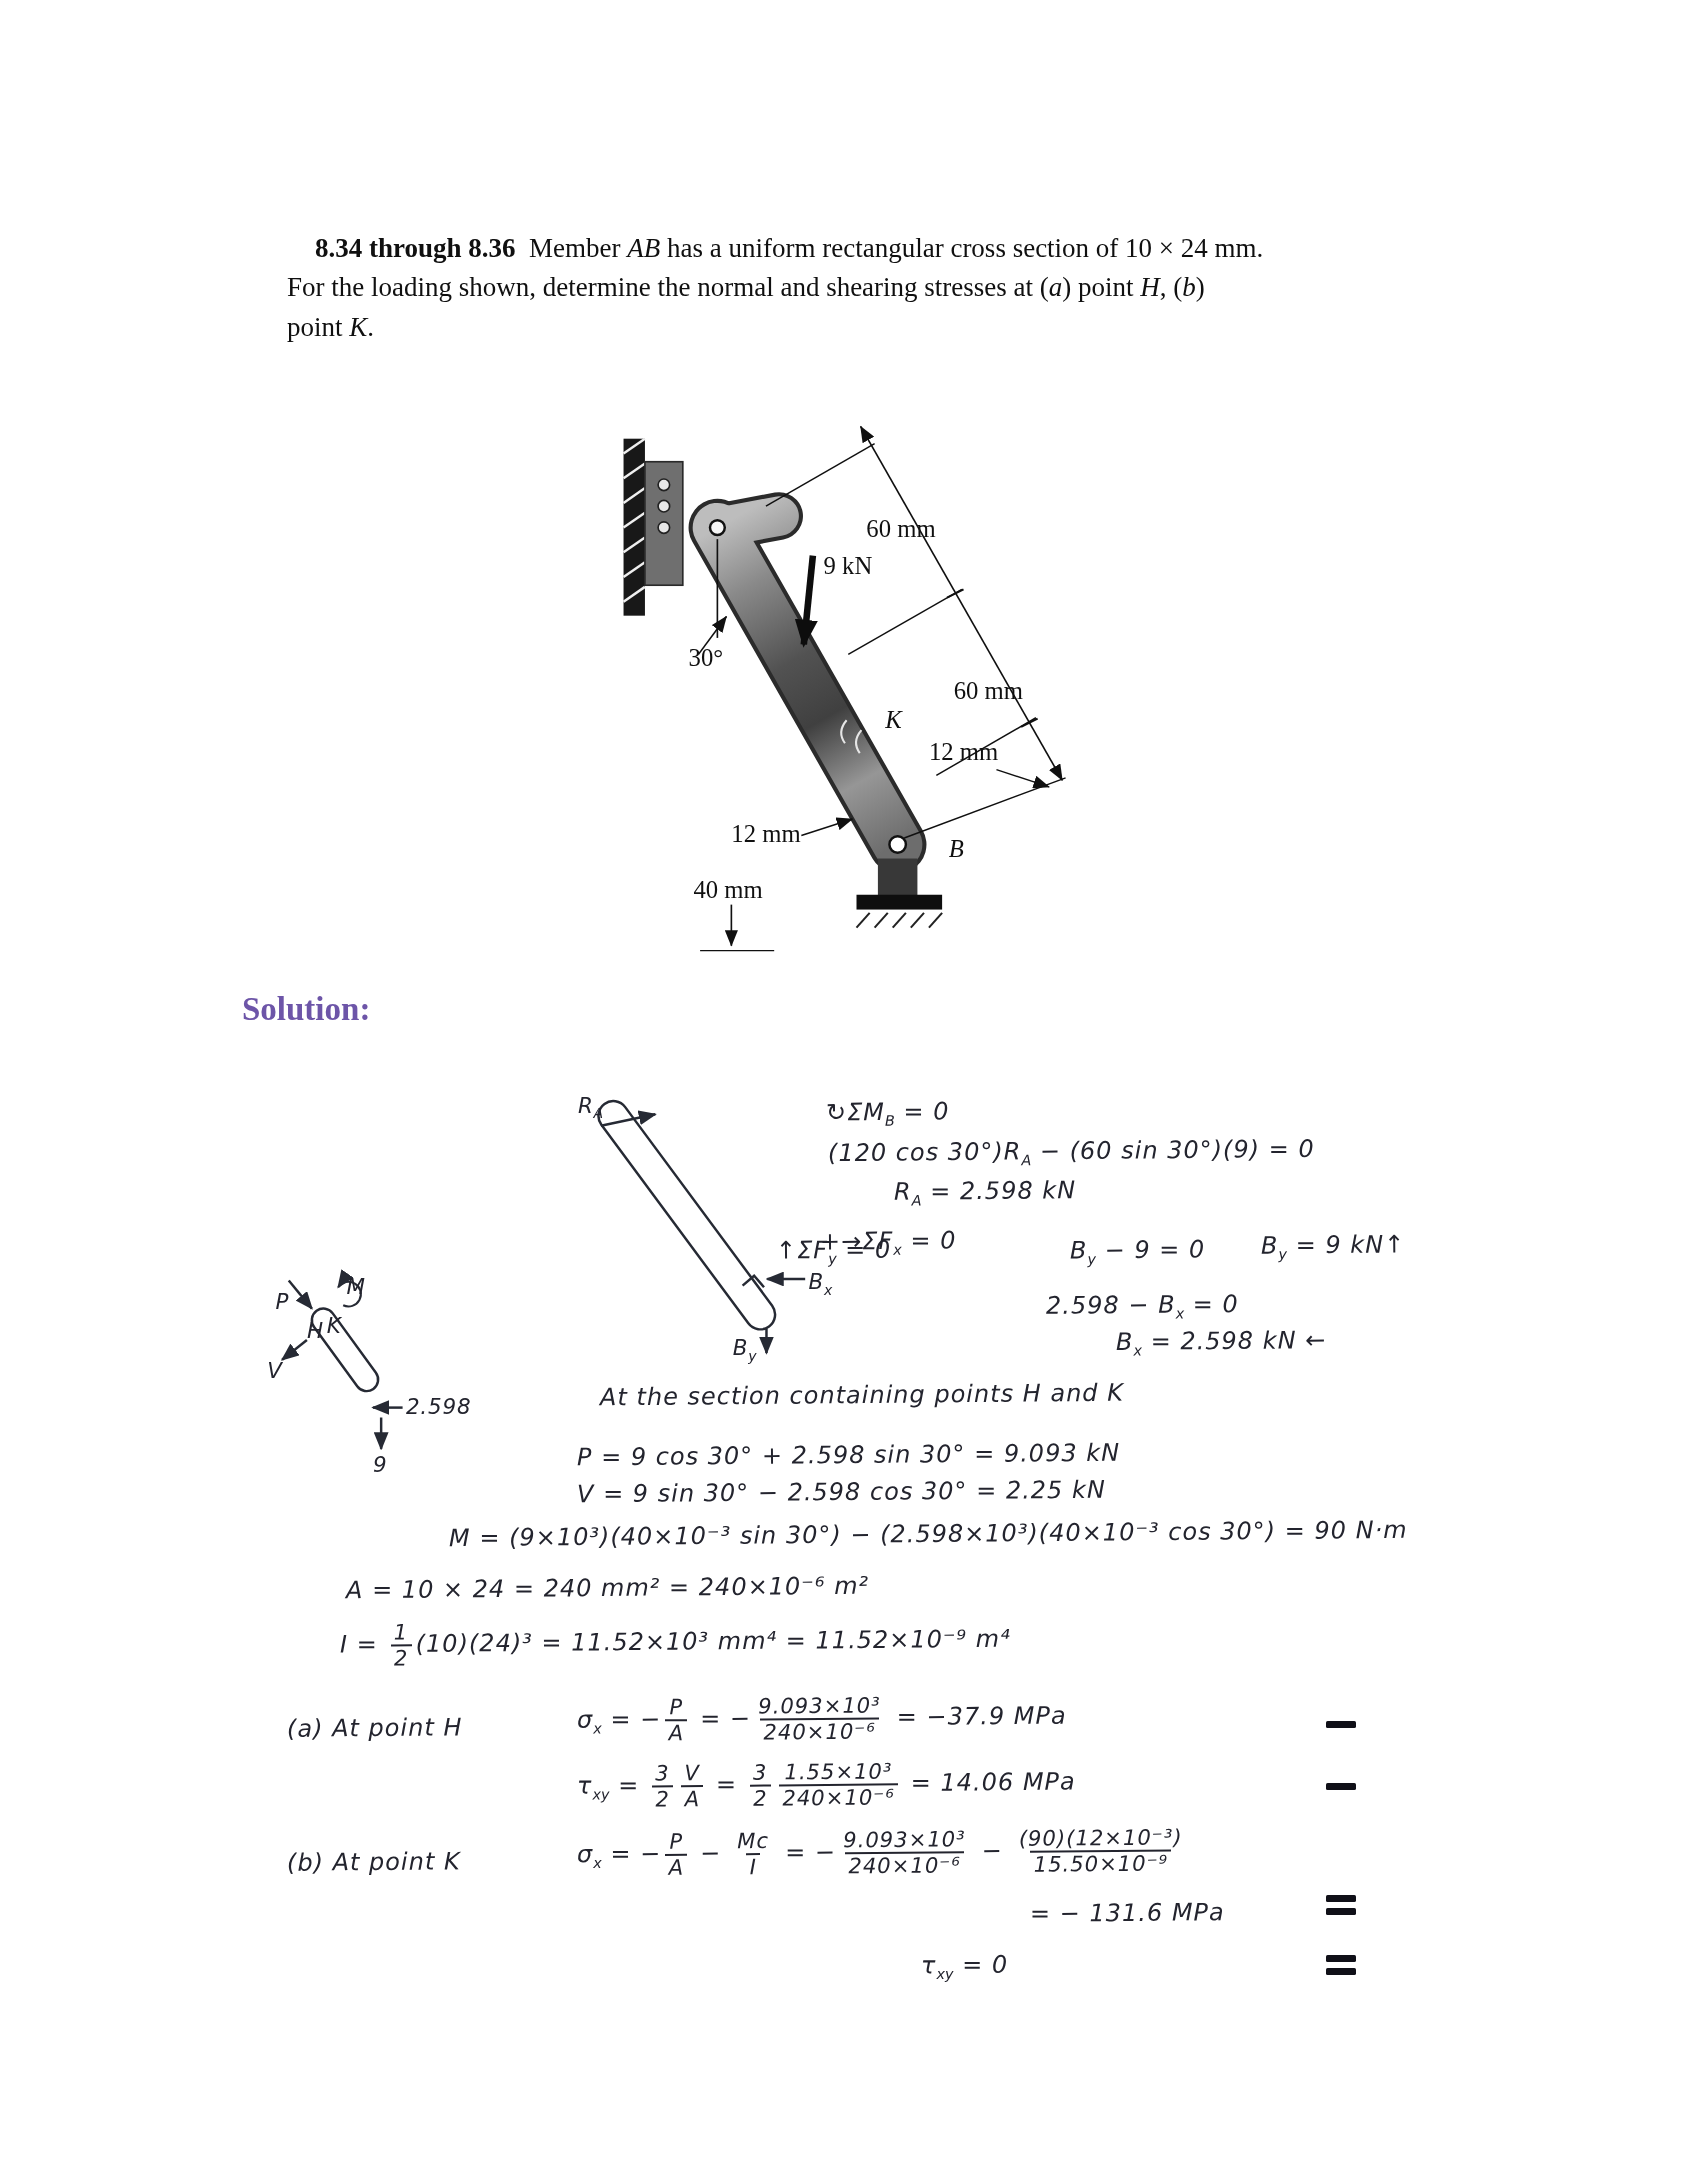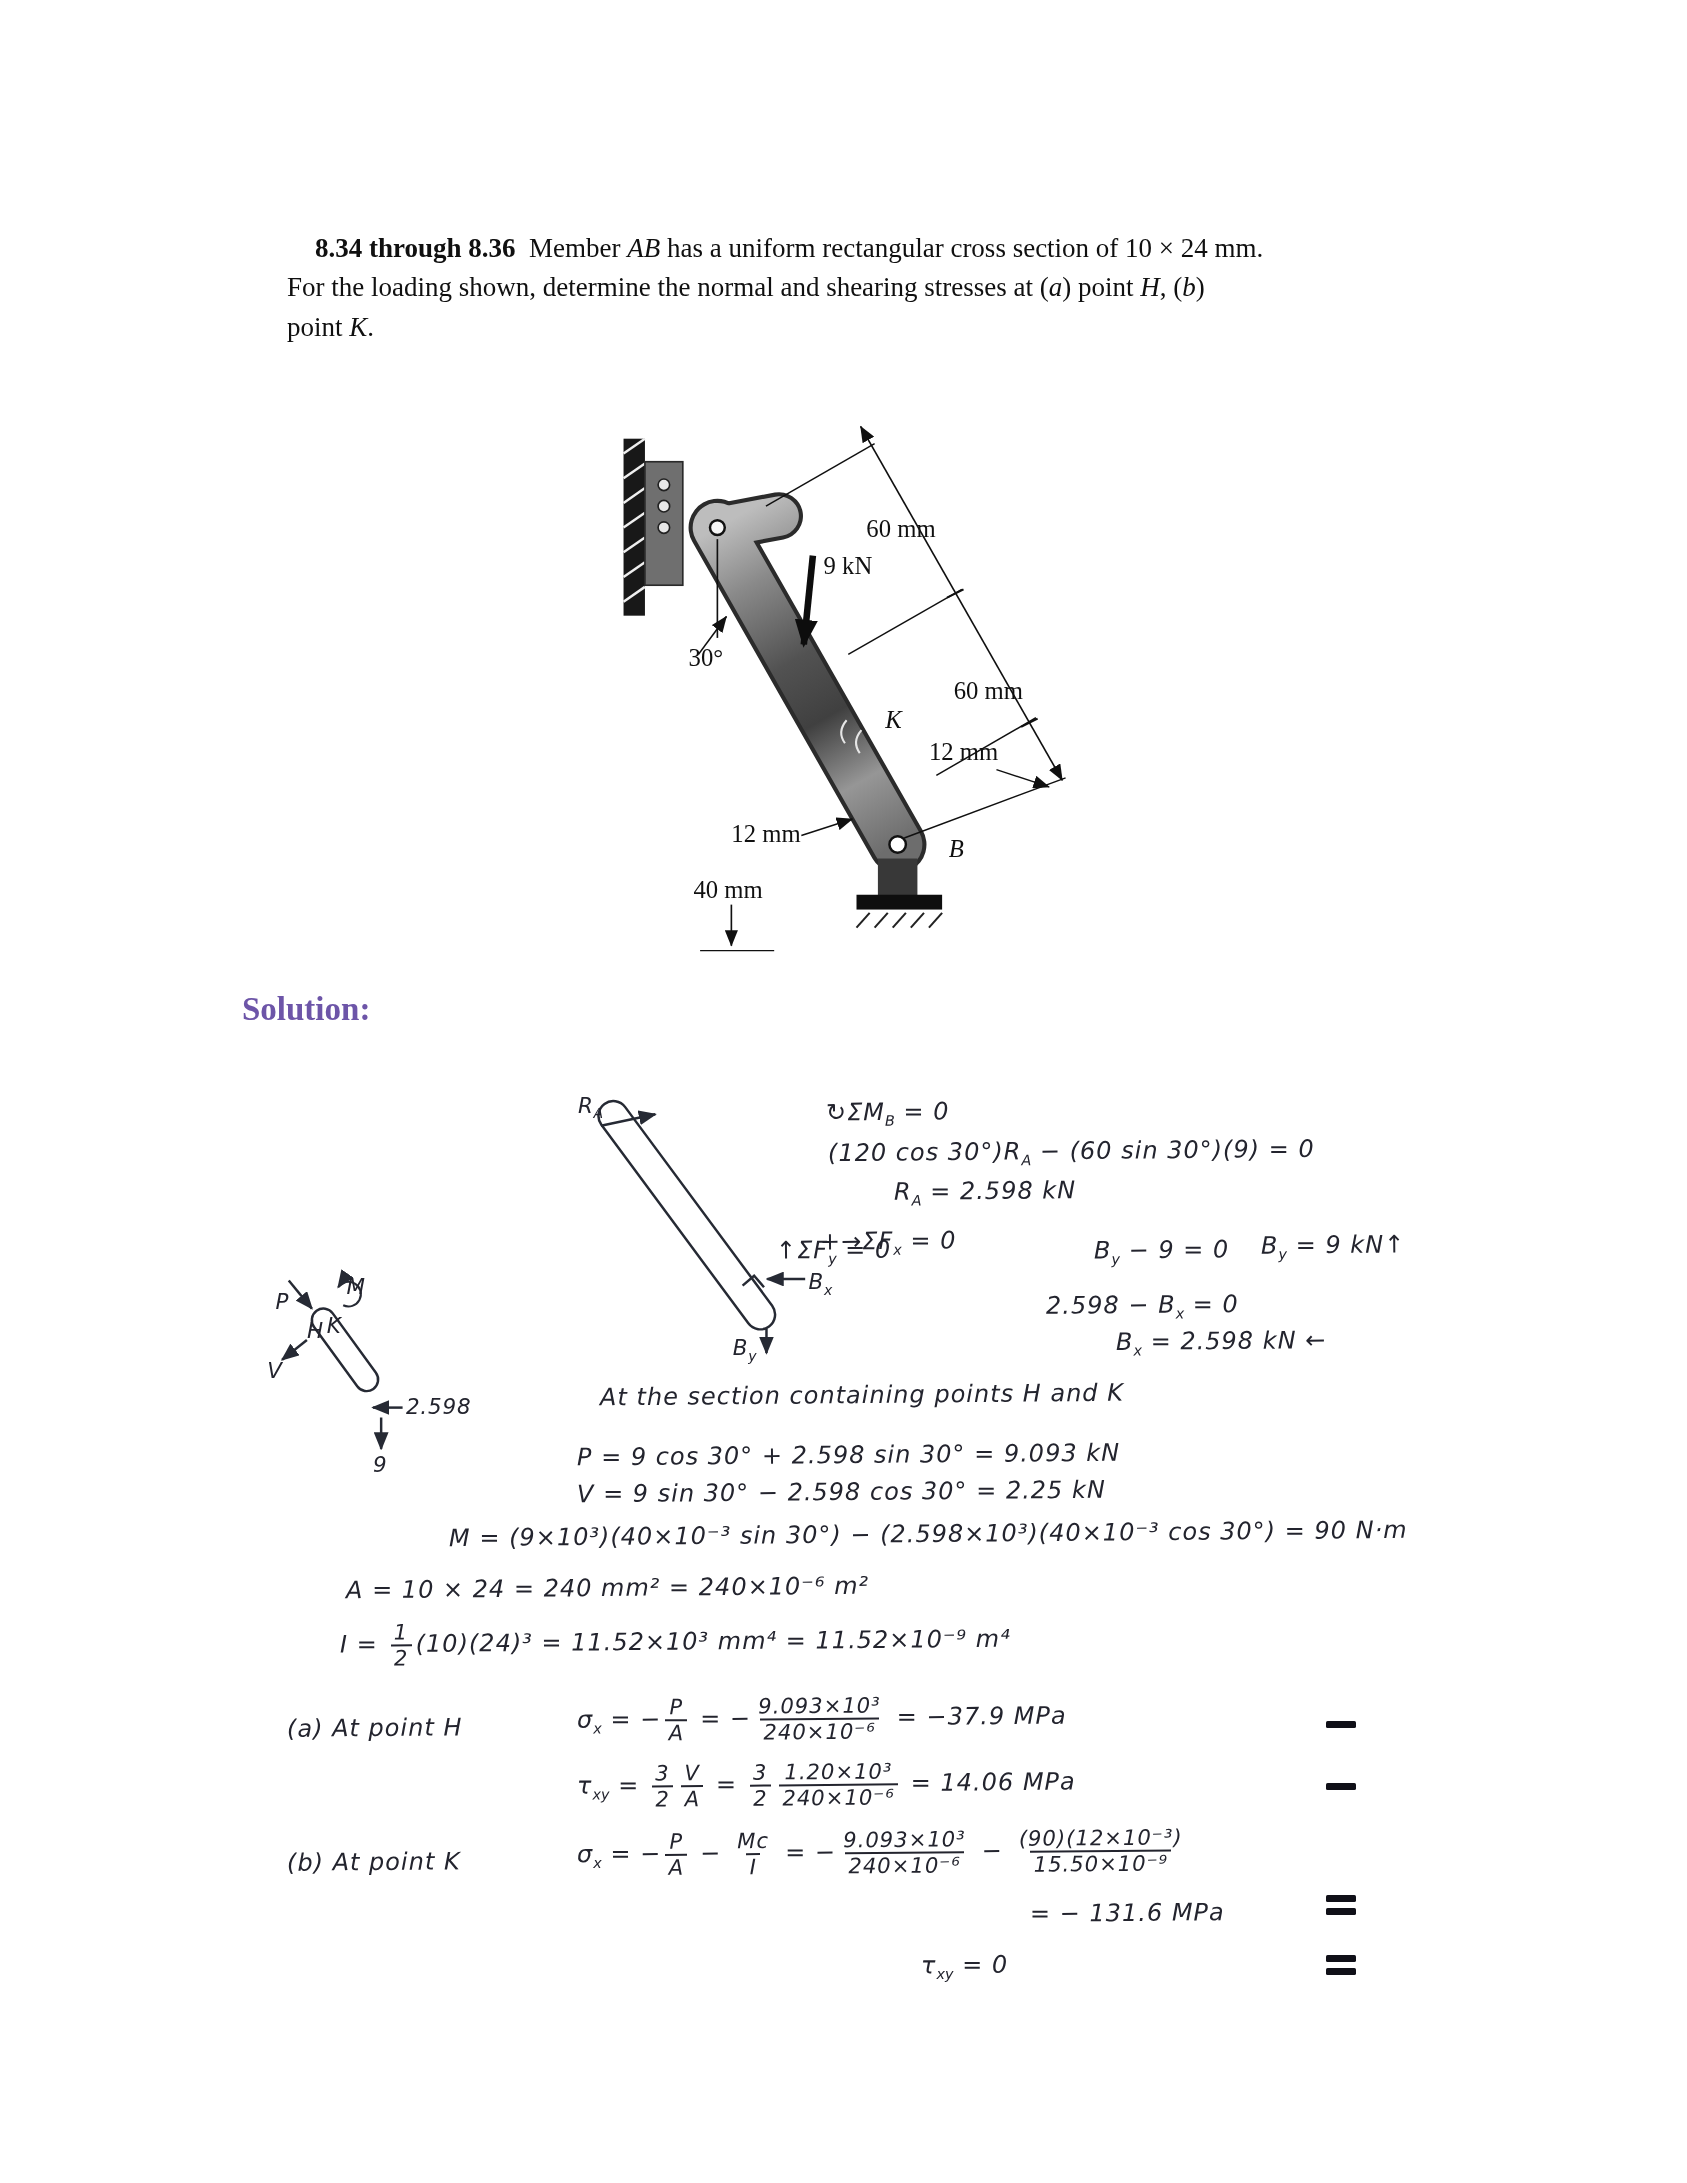--- a/index.html
+++ b/index.html
@@ -176,21 +176,21 @@
     <text class="hwtext" font-size="15" x="76" y="78">K</text>
     <text class="hwtext" x="172" y="176">2.598</text>
     <text class="hwtext" x="132" y="246">9</text>
   </svg>
 
   <div class="hw" style="left:826px;top:1063px">↻ΣM<sub>B</sub> = 0</div>
   <div class="hw" style="left:828px;top:1102px">(120 cos 30°)R<sub>A</sub> − (60 sin 30°)(9) = 0</div>
   <div class="hw" style="left:894px;top:1142px">R<sub>A</sub> = 2.598 kN</div>
 
   <div class="hw" style="left:776px;top:1201px">↑ΣF<sub>y</sub> = 0</div>
-  <div class="hw" style="left:1094px;top:1201px">B<sub>y</sub> − 9 = 0</div>
+  <div class="hw" style="left:1070px;top:1201px">B<sub>y</sub> − 9 = 0</div>
   <div class="hw" style="left:1261px;top:1196px">B<sub>y</sub> = 9 kN↑</div>
 
   <div class="hw" style="left:820px;top:1192px">+→ΣF<sub>x</sub> = 0</div>
   <div class="hw" style="left:1046px;top:1256px">2.598 − B<sub>x</sub> = 0</div>
   <div class="hw" style="left:1116px;top:1292px">B<sub>x</sub> = 2.598 kN ←</div>
 
   <div class="hw" style="left:600px;top:1346px">At the section containing points H and K</div>
   <div class="hw" style="left:577px;top:1406px">P = 9 cos 30° + 2.598 sin 30° = 9.093 kN</div>
   <div class="hw" style="left:577px;top:1443px">V = 9 sin 30° − 2.598 cos 30° = 2.25 kN</div>
   <div class="hw" style="left:449px;top:1485px">M = (9×10³)(40×10⁻³ sin 30°) − (2.598×10³)(40×10⁻³ cos 30°) = 90 N·m</div>
@@ -211,21 +211,21 @@
   <div class="hw" style="left:577px;top:1725px">τ<sub>xy</sub> = <span class="fr">
         <b>3</b>
         <b>2</b>
       </span><span class="fr">
         <b>V</b>
         <b>A</b>
       </span> = <span class="fr">
         <b>3</b>
         <b>2</b>
       </span><span class="fr">
-        <b>1.20×10³</b>
+        <b>1.55×10³</b>
         <b>240×10⁻⁶</b>
       </span> = 14.06 MPa</div>
 
   <div class="hw" style="left:287px;top:1813px">(b) At point K</div>
   <div class="hw" style="left:577px;top:1793px">σ<sub>x</sub> = −<span class="fr">
         <b>P</b>
         <b>A</b>
       </span> − <span class="fr">
         <b>Mc</b>
         <b>I</b>

